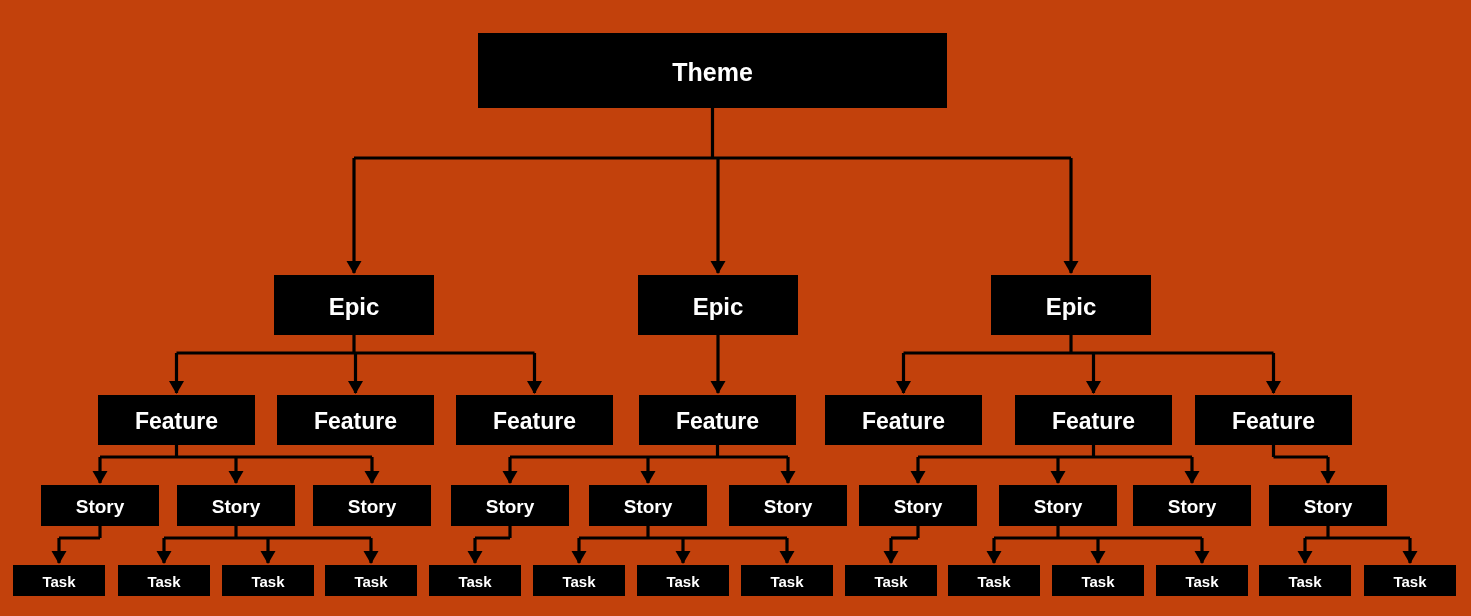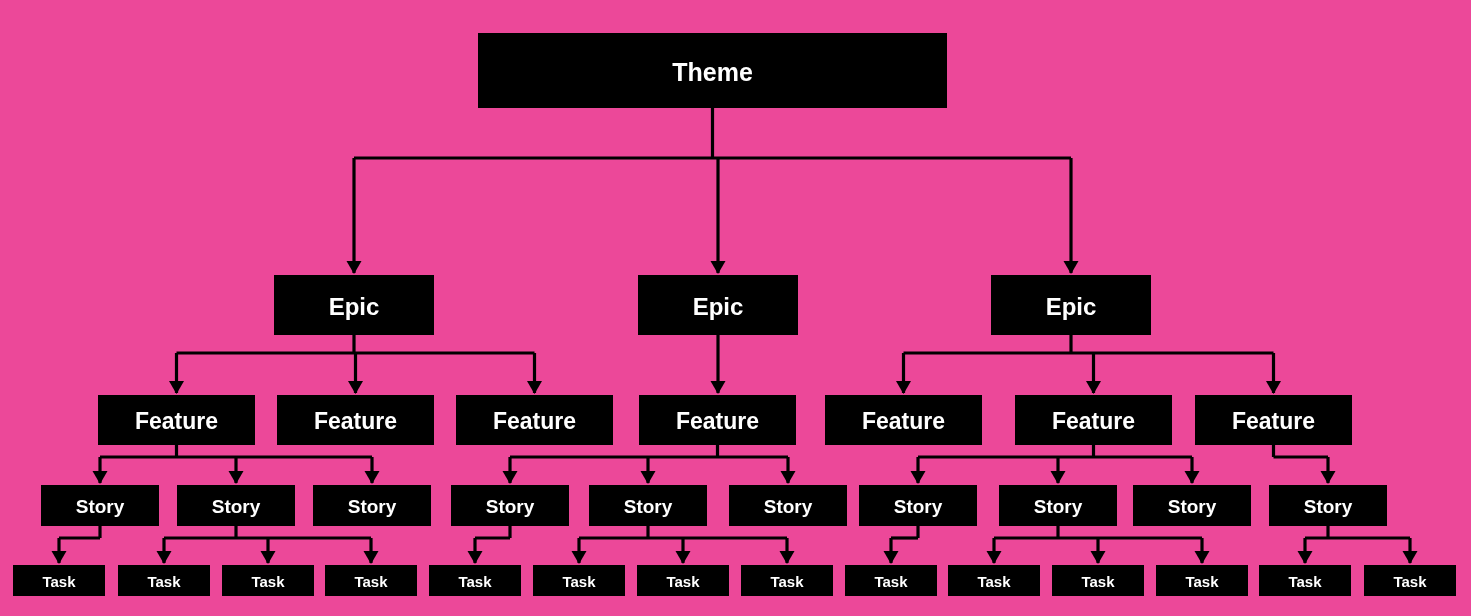--- a/index.html
+++ b/index.html
@@ -10,21 +10,21 @@
   body {
     width: 1471px;
     height: 616px;
     font-family: "Liberation Sans", sans-serif;
     overflow: hidden;
   }
   #diagram-root {
     position: relative;
     width: 1471px;
     height: 616px;
-    background: #ec4899;
+    background: #c2410c;
     text-align: right;
   }
   svg.diagram-canvas {
     display: block;
     width: 1471px;
     height: 616px;
   }
   .node-rect {
     fill: #000000;
   }

